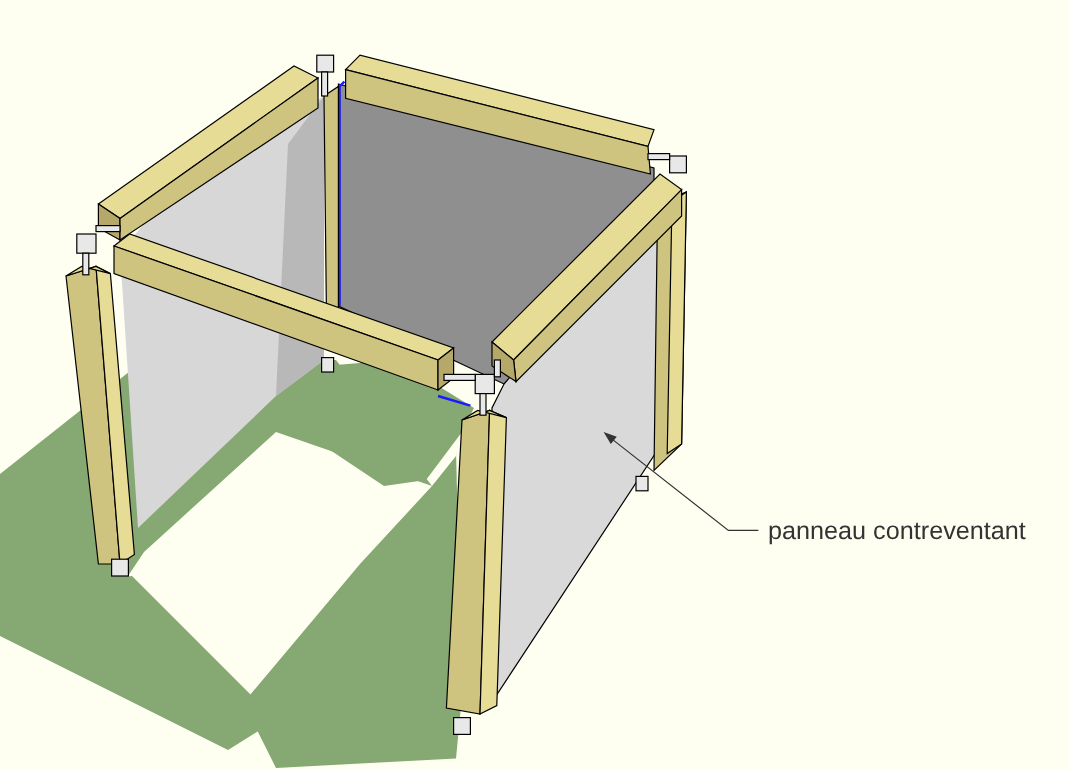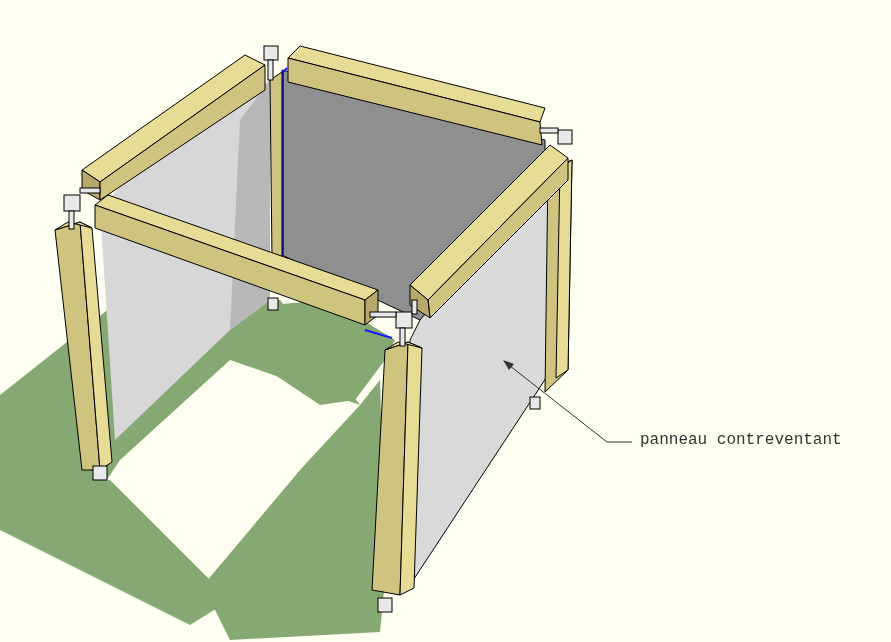--- a/index.html
+++ b/index.html
@@ -1,18 +1,18 @@
 <!DOCTYPE html>
 <html><head>
 <meta charset="utf-8">
 <style>
   html,body{margin:0;padding:0;background:#fefff0;}
   #stage{position:relative;width:891px;height:642px;overflow:hidden;background:#fefff0;}
   svg{position:absolute;left:0;top:0;}
-  .label{position:absolute;left:640px;top:431px;font-family:Liberation Mono, monospace;font-size:16px;color:#333;white-space:nowrap;}
+  .label{position:absolute;left:640px;top:431px;font-family:Liberation Sans, sans-serif;font-size:21px;color:#333;white-space:nowrap;}
 </style>
 </head>
 <body>
 
 <div id="stage">
   <svg width="891" height="642" viewBox="0 0 891 642">
 
     <g fill="#86a873">
       <polygon points="0,395 120,300 200,300 280,300 360,405 230,360 120,460 100,490 0,490"></polygon>
       <polygon points="0,490 0,530 190,625 230,600 110,480"></polygon>

